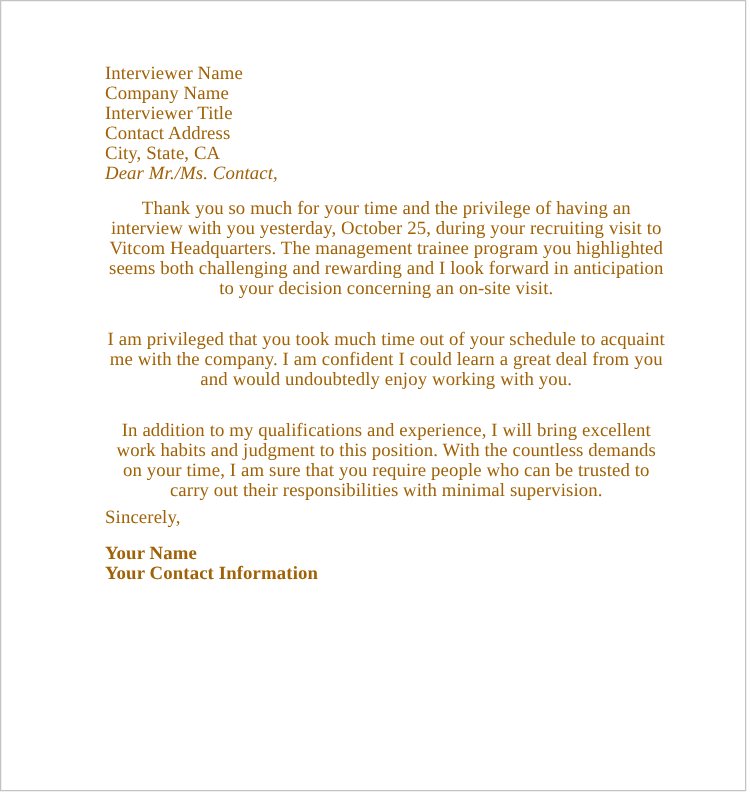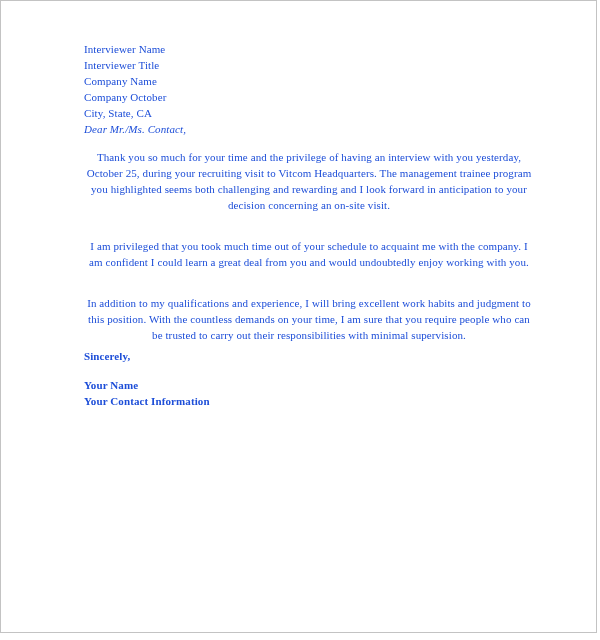--- a/index.html
+++ b/index.html
@@ -16,64 +16,63 @@
     top: 0;
     width: 597px;
     height: 633px;
     box-sizing: border-box;
     border: 1px solid #c3c3c3;
     background: #ffffff;
   }
   .letter {
     position: absolute;
     left: 83px;
-    top: 40px;
+    top: 50px;
     width: 450px;
     font-family: "Liberation Serif", "DejaVu Serif", serif;
-    font-size: 11px;
+    font-size: 15px;
     line-height: 16px;
-    color: #1d4ed8;
+    color: #a16207;
     letter-spacing: 0.1px;
   }
   .recipient-block .line {
     white-space: nowrap;
   }
   .salutation {
     font-style: italic;
   }
   .paragraph {
     margin-top: 12px;
     text-align: center;
   }
   .paragraph + .paragraph {
     margin-top: 25px;
   }
   .closing {
     margin-top: 5px;
-    font-weight: bold;
   }
   .signature-block {
     margin-top: 13px;
   }
   .signature-block .line {
     white-space: nowrap;
     font-weight: bold;
   }
 </style>
 </head>
 <body>
 
 <div class="page">
   <div class="letter">
 
     <div class="recipient-block">
       <div class="line">Interviewer Name</div>
+      <div class="line">Company Name</div>
       <div class="line">Interviewer Title</div>
-      <div class="line">Company Name</div>
-      <div class="line">Company October</div>
+      <div class="line">Contact Address</div>
       <div class="line">City, State, CA</div>
     </div>
 
     <div class="salutation">Dear Mr./Ms. Contact,</div>
 
     <div class="paragraph">Thank you so much for your time and the privilege of having an interview with you yesterday, October 25, during your recruiting visit to Vitcom Headquarters. The management trainee program you highlighted seems both challenging and rewarding and I look forward in anticipation to your decision concerning an on-site visit.</div>
     <div class="paragraph">I am privileged that you took much time out of your schedule to acquaint me with the company. I am confident I could learn a great deal from you and would undoubtedly enjoy working with you.</div>
     <div class="paragraph">In addition to my qualifications and experience, I will bring excellent work habits and judgment to this position. With the countless demands on your time, I am sure that you require people who can be trusted to carry out their responsibilities with minimal supervision.</div>
 
     <div class="closing">Sincerely,</div>

